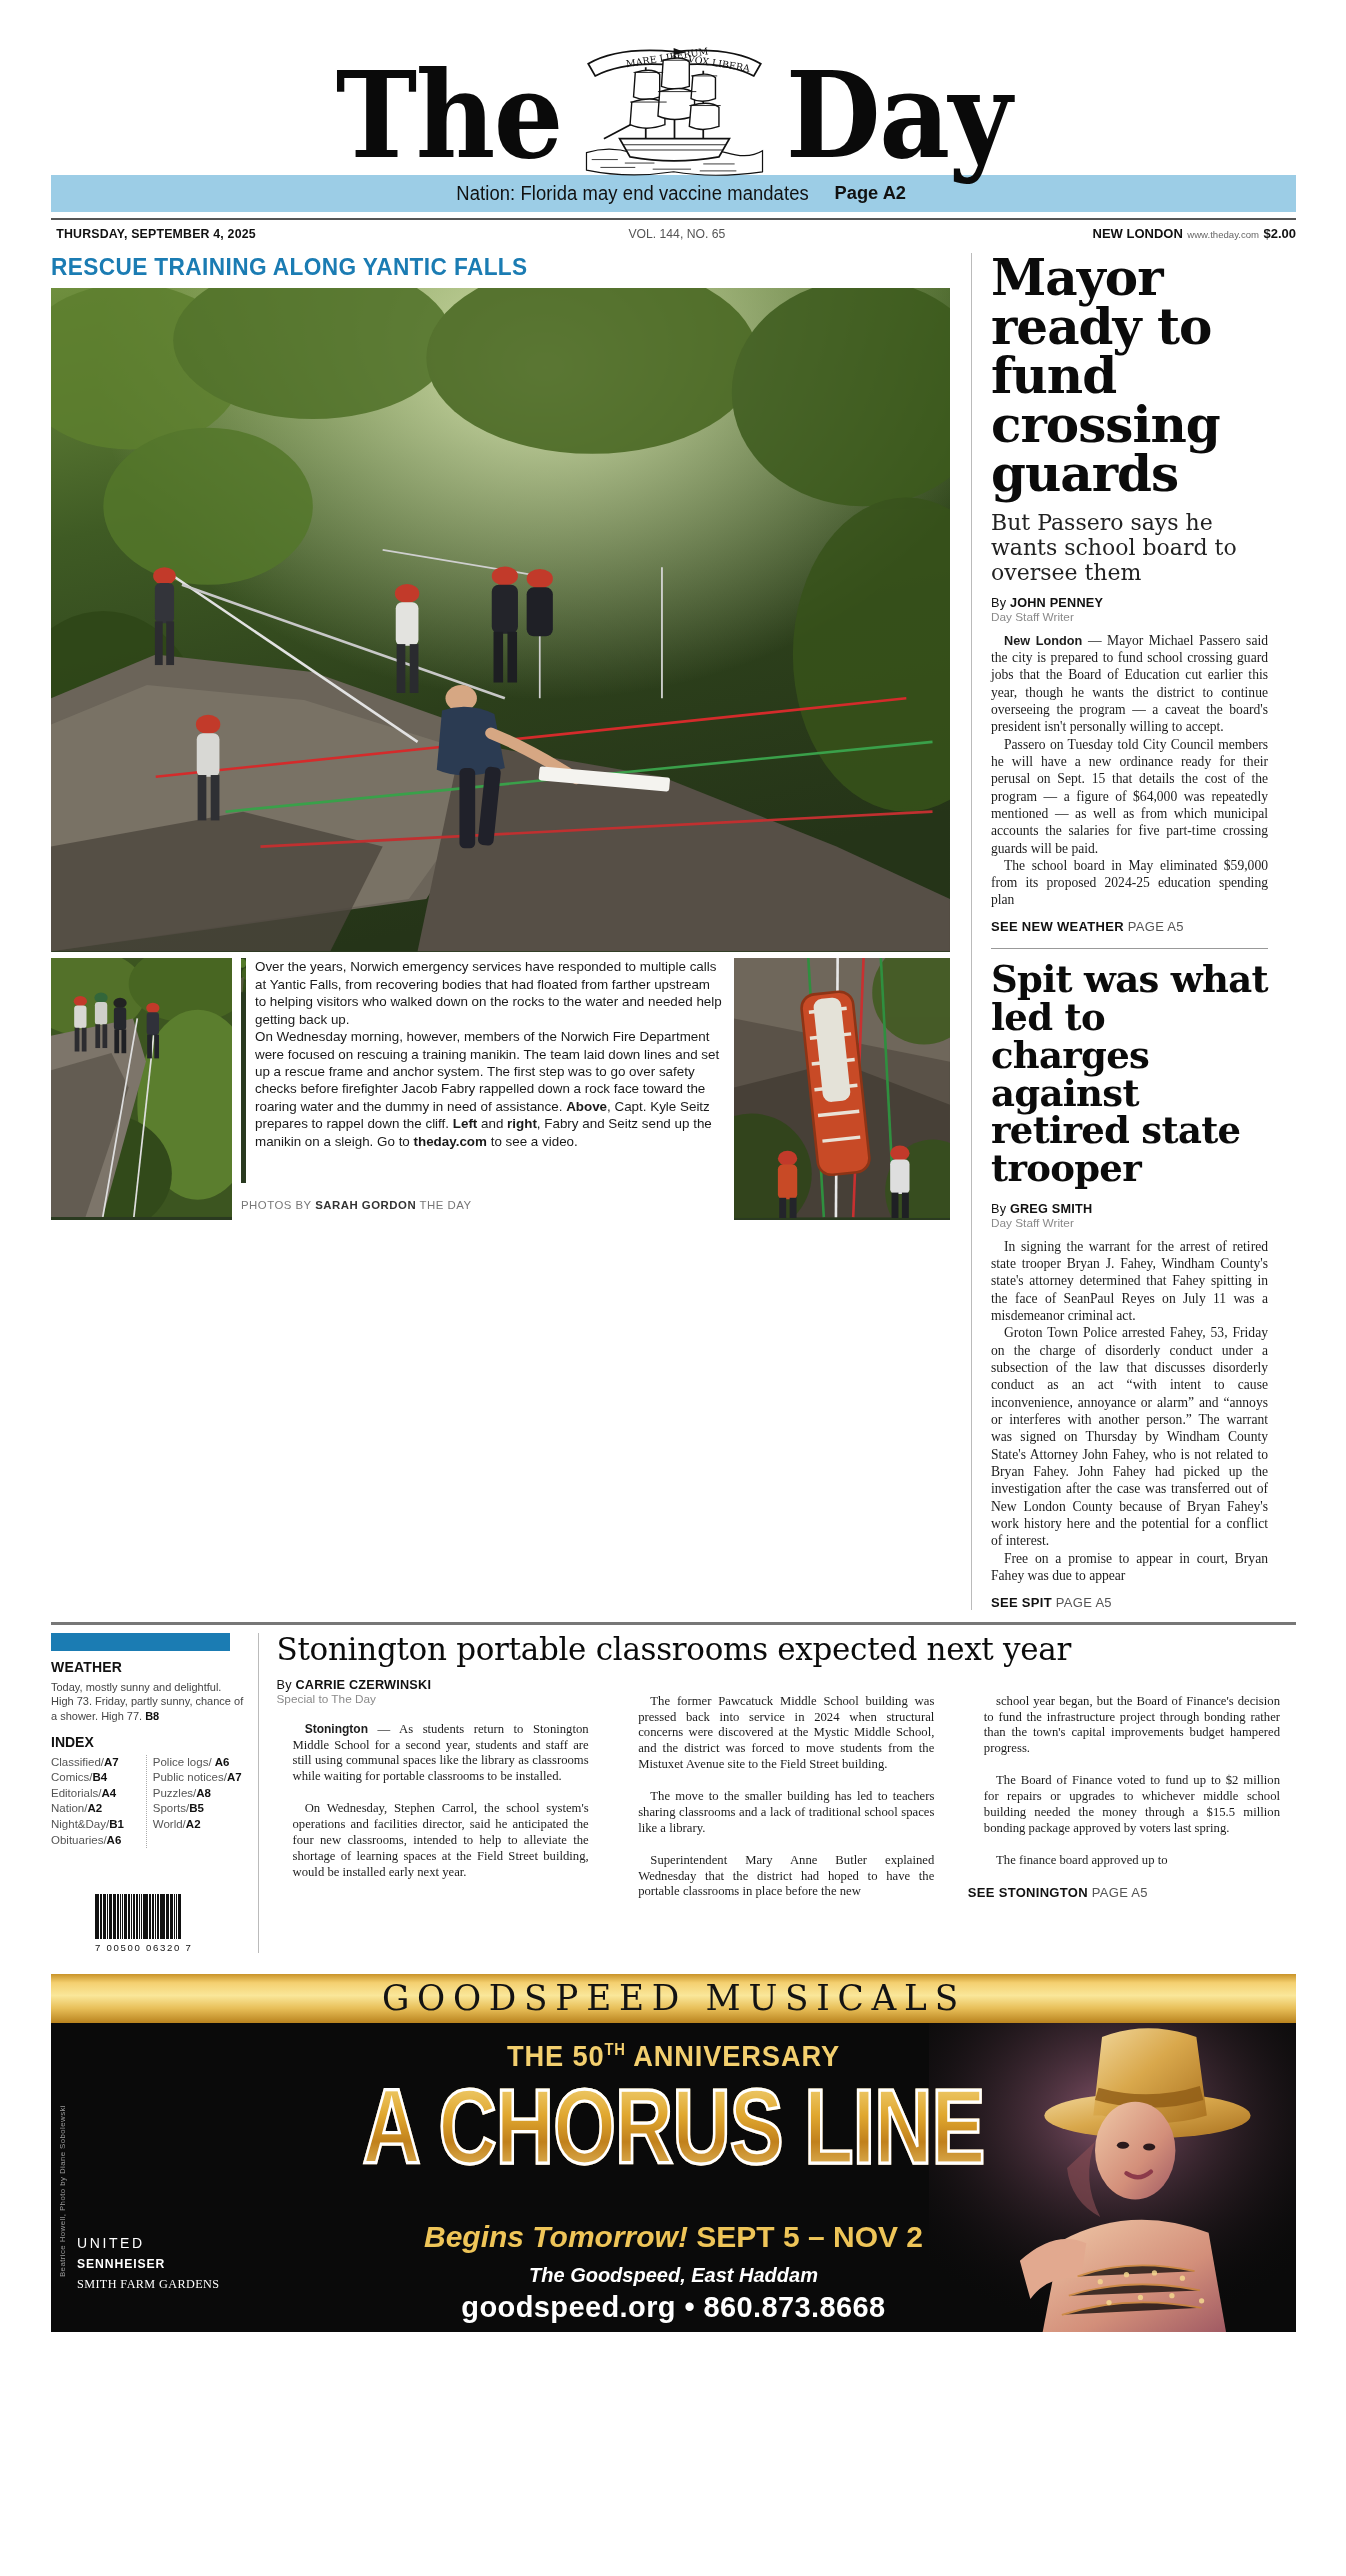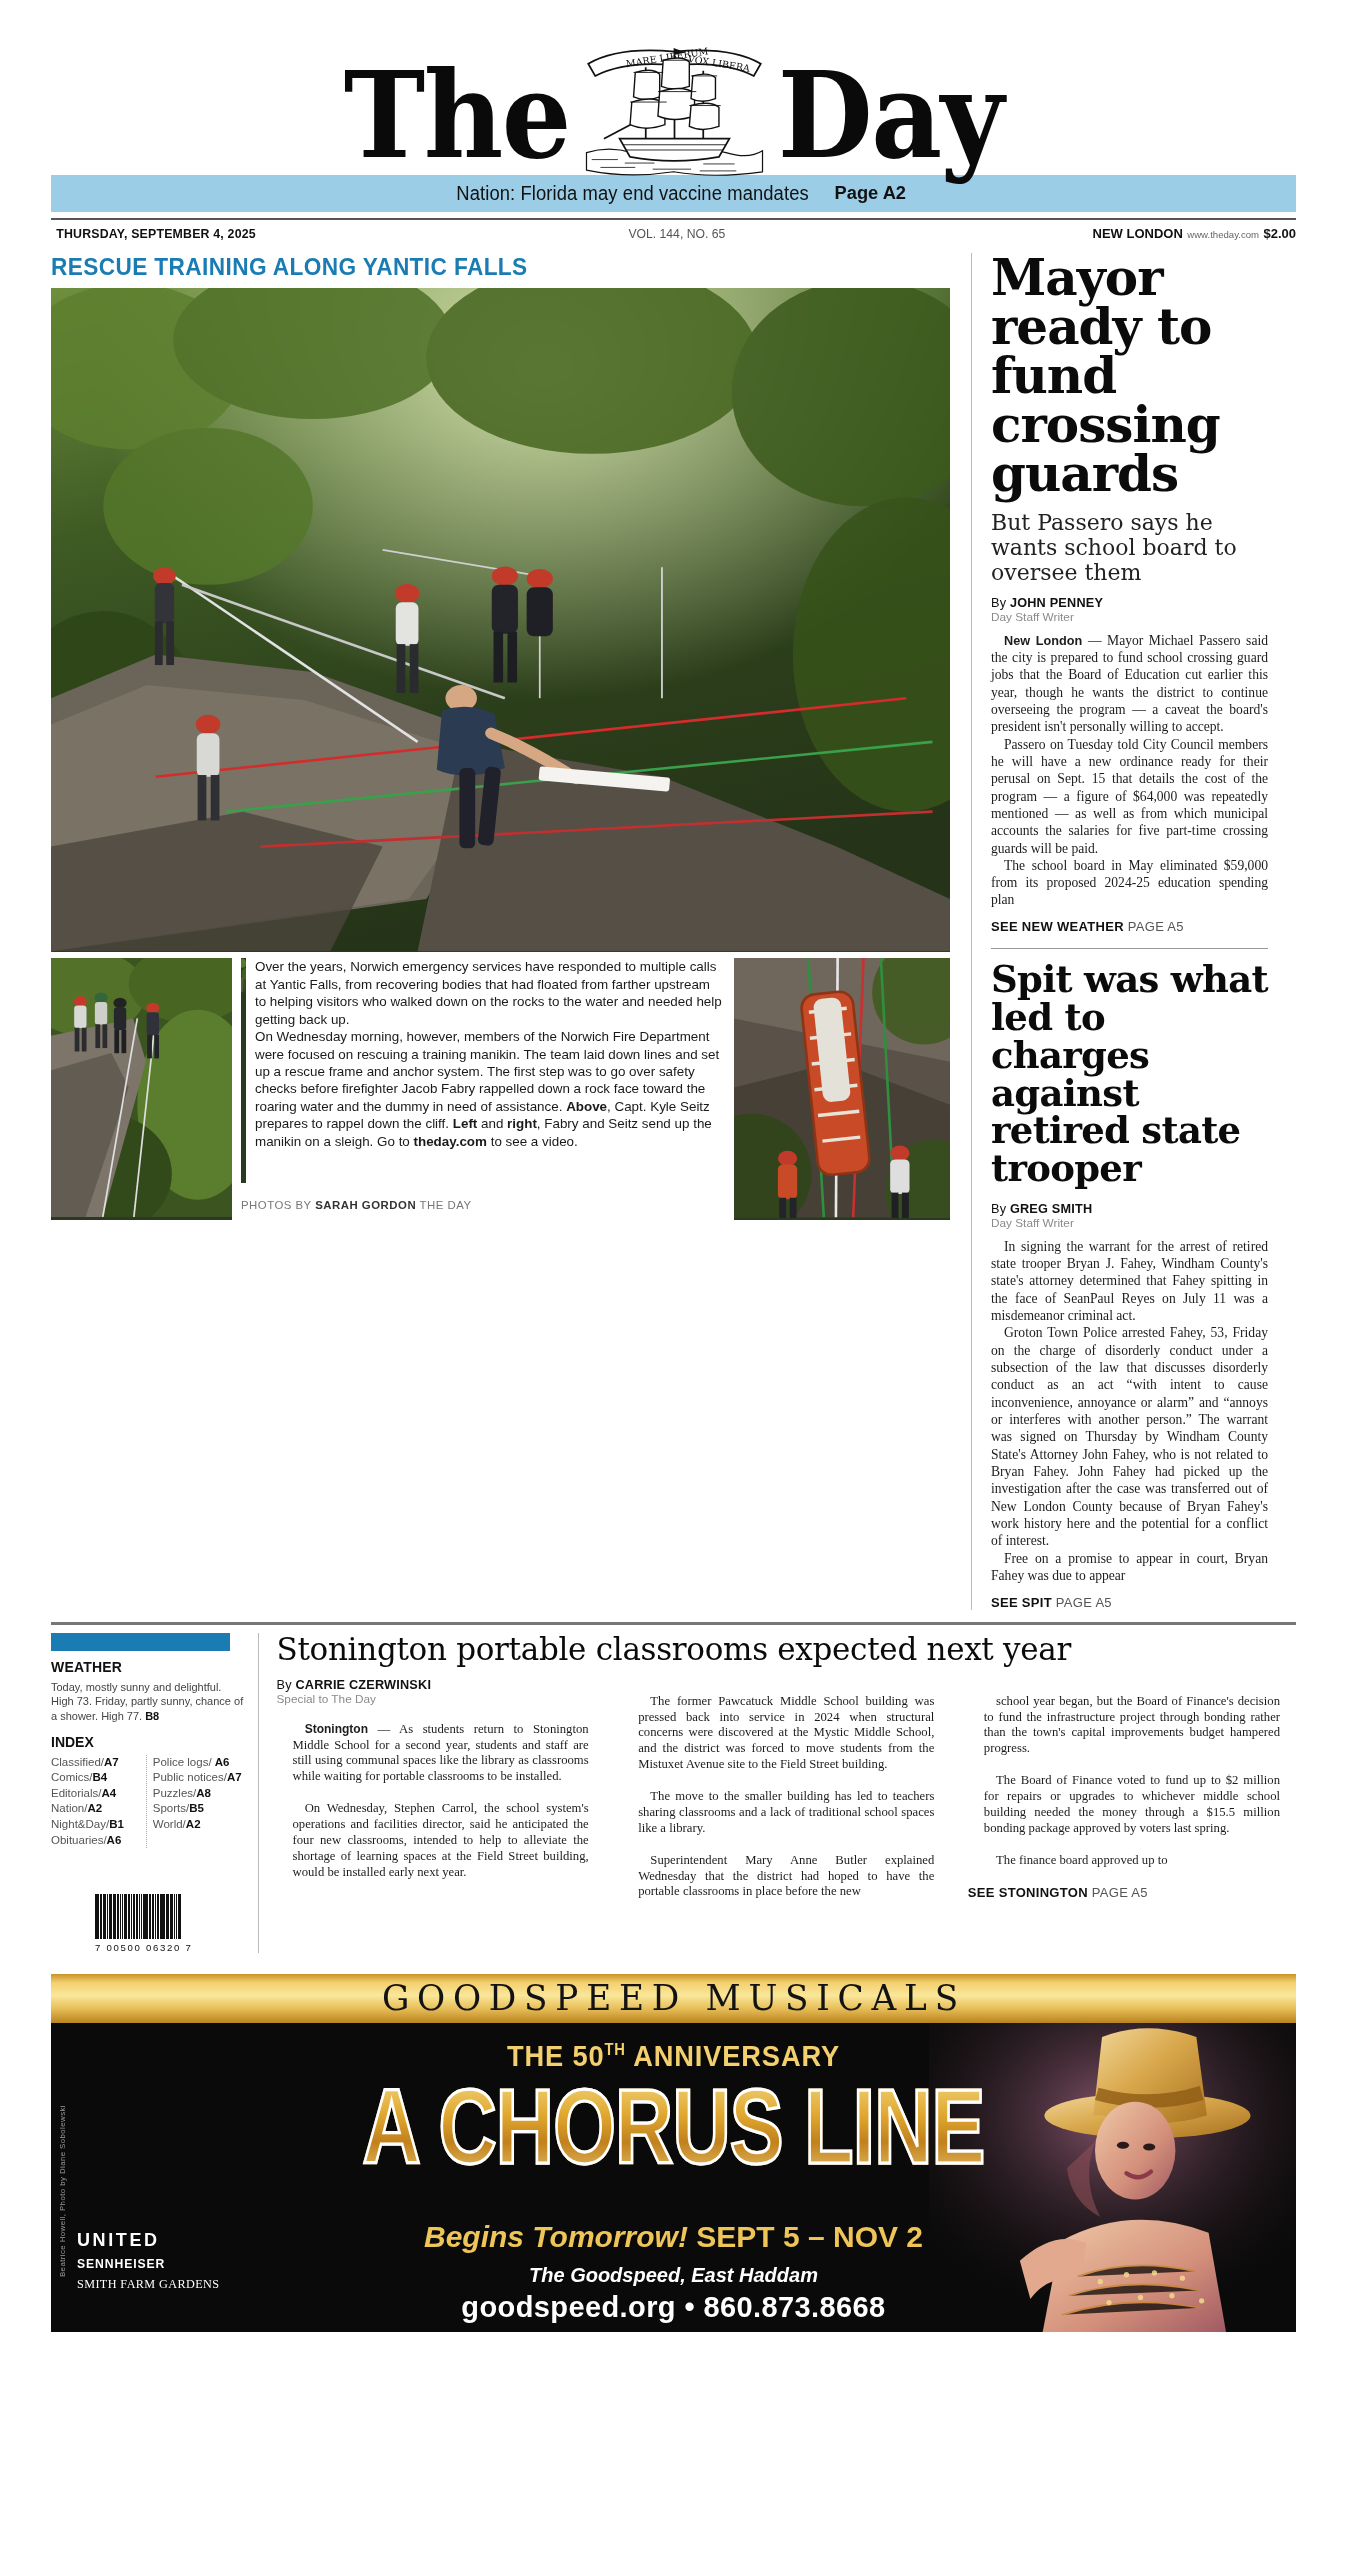--- a/index.html
+++ b/index.html
@@ -1,21 +1,21 @@
 <!DOCTYPE html>
 <html style="font-size:14px"><head>
 <meta charset="utf-8">
 <style>
   html,body{margin:0;padding:0;background:#ffffff;}
   body{width:1347px;height:2576px;position:relative;font-family:"Liberation Serif",serif;-webkit-font-smoothing:antialiased;}
   .page{width:1347px;height:2576px;position:relative;overflow:hidden;background:#fff;}
 
   
   .masthead{height:166px;display:flex;align-items:center;justify-content:center;padding-top:65px;box-sizing:border-box;}
-  .masthead-inner{display:flex;align-items:center;justify-content:center;gap:8px;}
+  .masthead-inner{display:flex;align-items:center;justify-content:center;gap:16px;}
   .mh-word{font-family:"DejaVu Serif",serif;font-weight:700;font-size:121px;line-height:1;letter-spacing:-1.7px;color:#0a0a0a;font-style:normal;transform:scaleX(.92);}
   .mh-the{font-size:119px;}
   .mh-day{font-size:119px;}
   .ship-wrap{width:183px;height:150px;position:relative;margin:0 -5.2px;}
 
   
   .promo{background:#9ccde6;height:37px;margin:8.7px 51px 0 51px;display:flex;align-items:center;justify-content:center;}
   .promo-txt{font-family:"Liberation Sans",sans-serif;font-size:20px;color:#111;letter-spacing:0.1px;transform:scaleX(.92);}
   .promo-page{font-family:"Liberation Sans",sans-serif;font-size:18.3px;font-weight:700;color:#111;margin-left:10.5px;}
 
@@ -98,21 +98,21 @@
   .ad-anniv sup{font-size:15.7px;}
   .ad-title{font-family:"Liberation Sans",sans-serif;font-weight:700;font-size:84px;text-align:center;margin-top:5.2px;letter-spacing:-0.9px;
     background:linear-gradient(180deg,#f6e08f 0%,#e0a72f 40%,#c1811c 62%,#f1d27e 100%);
     -webkit-background-clip:text;background-clip:text;color:transparent;
     -webkit-text-stroke:2.6px #ffffff;paint-order:stroke fill;transform:scaleY(1.25) scaleX(.96);}
   .ad-dates{font-family:"Liberation Sans",sans-serif;font-weight:700;font-size:30px;color:#efc558;text-align:center;margin-top:44px;}
   .ad-dates i{font-style:italic;}
   .ad-venue{font-family:"Liberation Sans",sans-serif;font-weight:700;font-style:italic;font-size:20px;color:#fff;text-align:center;margin-top:10.5px;}
   .ad-url{font-family:"Liberation Sans",sans-serif;font-weight:700;font-size:29px;color:#fff;text-align:center;margin-top:3.5px;letter-spacing:0.4px;}
   .ad-sponsors{position:absolute;left:26px;bottom:40px;color:#fff;font-family:"Liberation Sans",sans-serif;}
-  .sp1{font-size:18px;font-weight:700;letter-spacing:2.6px;}
+  .sp1{font-size:14px;font-weight:400;letter-spacing:2.6px;}
   .sp2{font-size:12.2px;font-weight:700;letter-spacing:0.9px;margin-top:6.1px;}
   .sp3{font-family:"Liberation Serif",serif;font-size:12.2px;letter-spacing:0.4px;margin-top:6.1px;}
   .ad-sidecred{position:absolute;left:7px;top:131px;font-family:"Liberation Sans",sans-serif;font-size:7.9px;color:#9a9a9a;writing-mode:vertical-rl;transform:rotate(180deg);letter-spacing:0.4px;}
   .ad-woman{position:absolute;right:0;top:49px;width:367px;height:309px;overflow:hidden;}
 
   .imgcap{position:absolute;inset:0;}
 </style>
 </head>
 <body>
 

